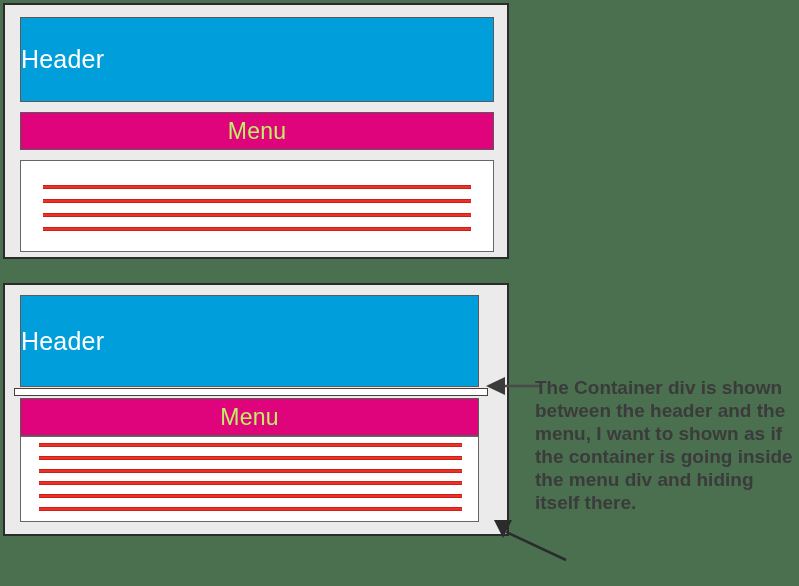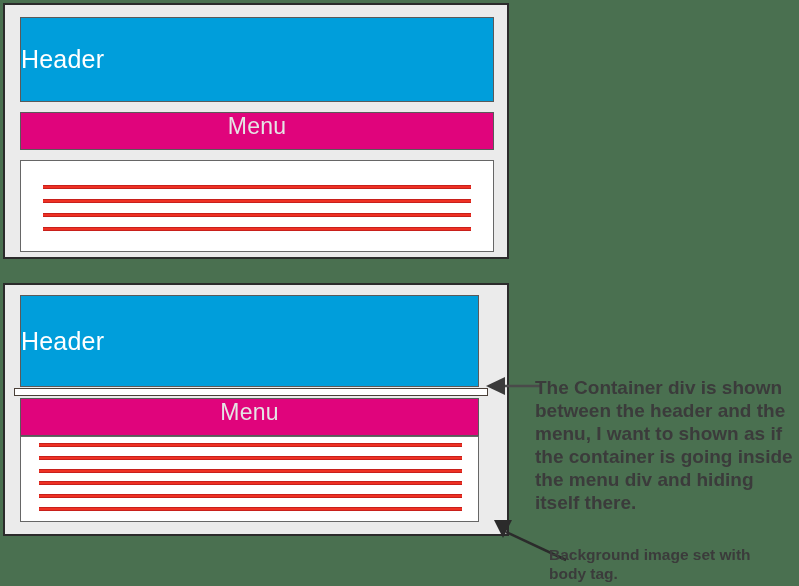--- a/index.html
+++ b/index.html
@@ -37,23 +37,23 @@
     align-items: center;
     justify-content: flex-start;
     font-size: 25px;
     letter-spacing: .2px;
   }
   .menu-bar {
     position: absolute;
     background: #e0047c;
     border: 1px solid #5a5a5a;
     box-sizing: border-box;
-    color: #e5e5e5;
+    color: #bef264;
     display: flex;
-    align-items: flex-start;
+    align-items: center;
     justify-content: center;
     font-size: 23px;
     letter-spacing: .2px;
   }
   .content-box {
     position: absolute;
     background: #ffffff;
     border: 1px solid #666666;
     box-sizing: border-box;
     overflow: hidden;
@@ -176,15 +176,14 @@
     <polygon points="2,12 21,3 21,21" fill="#3b3b3b"></polygon>
   </svg>
 
   <div class="anno-text" id="anno-container-text">The Container div is shown between the header and the menu, I want to shown as if the container is going inside the menu div and hiding itself there.</div>
 
   <svg class="leader" style="left:478px; top:516px; width:100px; height:48px;" viewBox="0 0 100 48">
     <line x1="88" y1="44" x2="28" y2="16" stroke="#2b2b2b" stroke-width="2.5"></line>
     <polygon points="16,4 34,4 25,22" fill="#2b2b2b"></polygon>
   </svg>
 
-  <div class="anno-text" id="anno-background-text">Background image set with body tag.</div>
 
 </div>
 
 </body></html>

